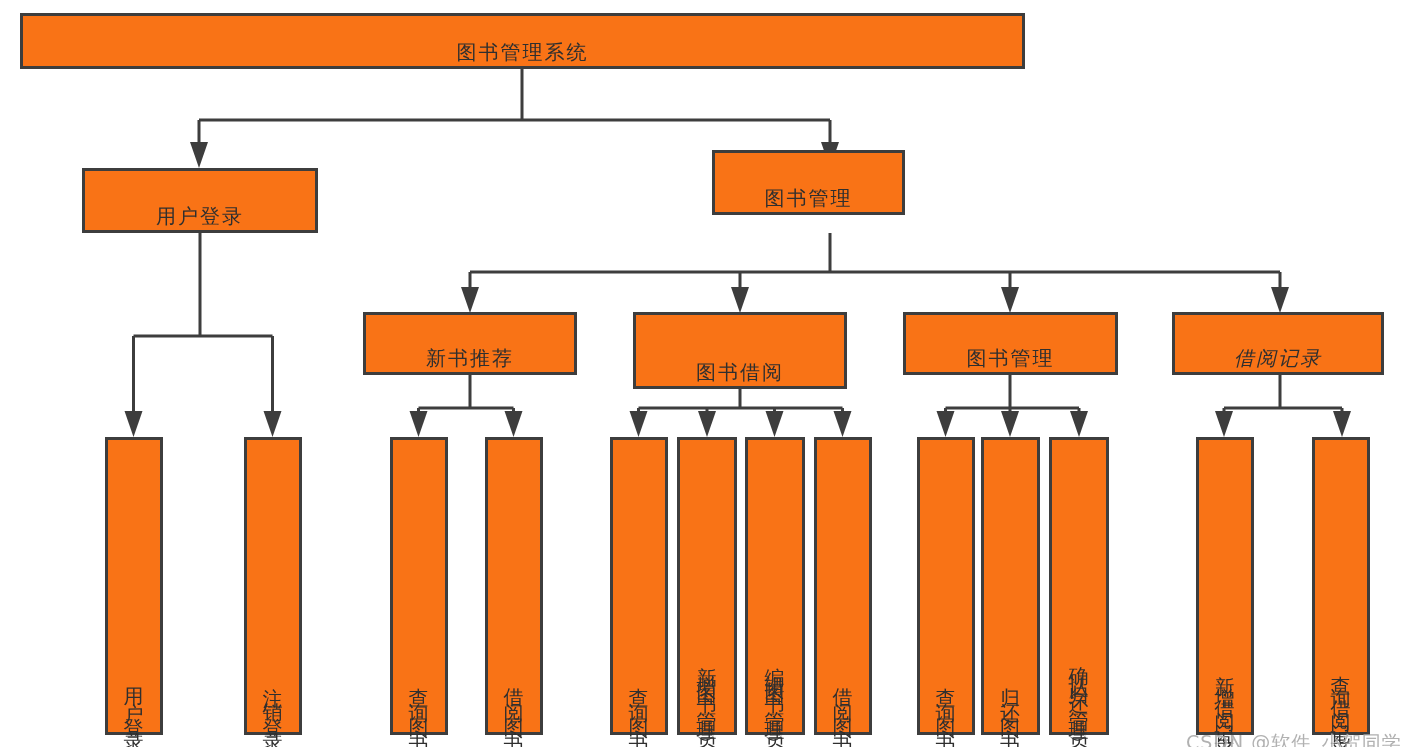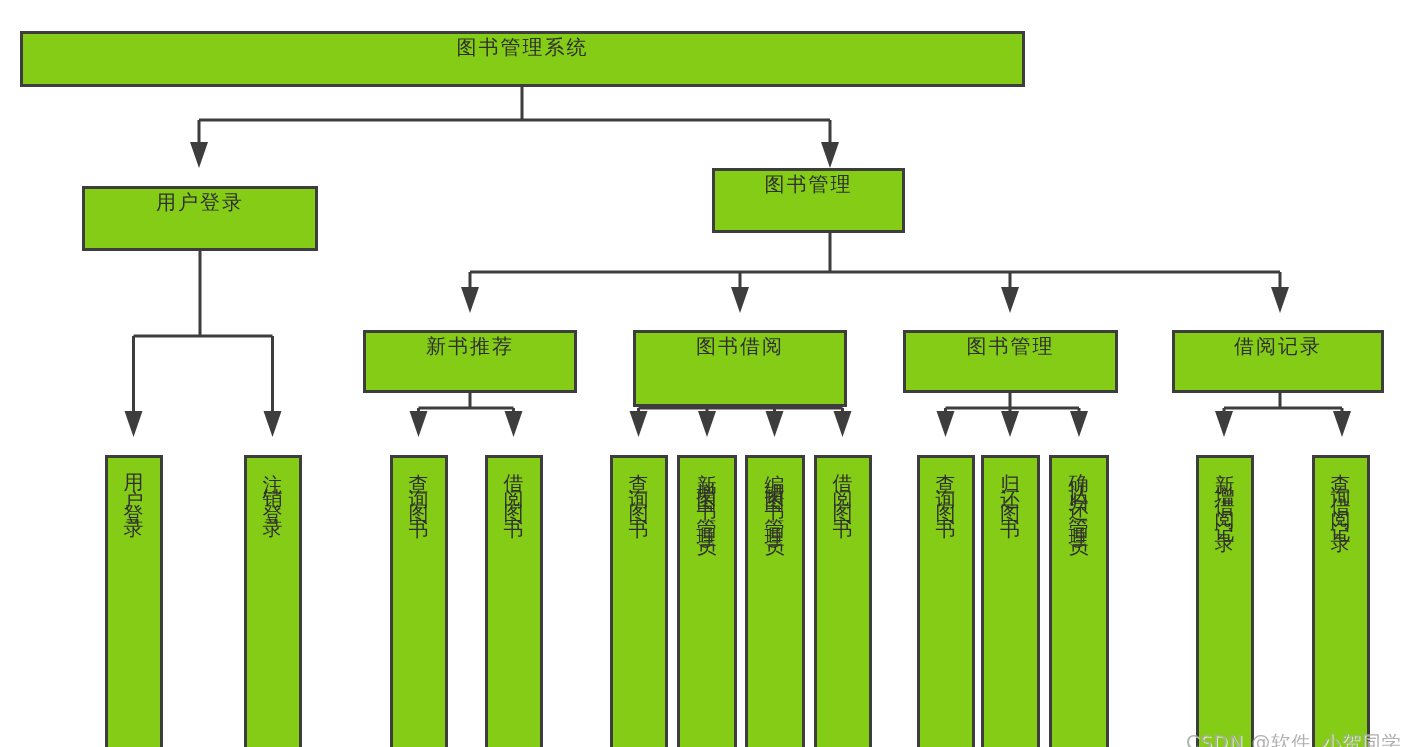--- a/index.html
+++ b/index.html
@@ -18,25 +18,24 @@
   }
   .connector-svg{
     position:absolute;left:0;top:0;width:1405px;height:747px;
     color:var(--line);
   }
   .connector-svg path{stroke:currentColor;stroke-width:3;fill:none;}
   .arrowhead{fill:currentColor;stroke:none;}
   .node{
     position:absolute;
     box-sizing:border-box;
-    background:#84cc16;
+    background:#f97316;
     border:3px solid var(--line);
-    display:flex;align-items:flex-start;justify-content:center;
+    display:flex;align-items:flex-end;justify-content:center;
     color:var(--text);
-    margin-top:18px;
   }
   .box-h{font-size:20px;letter-spacing:2px;}
   .box-v span{
     writing-mode:vertical-rl;
     text-orientation:mixed;
     font-size:20px;
     line-height:1;
     white-space:nowrap;
   }
   .sp4 span{letter-spacing:15px;}
@@ -102,21 +101,21 @@
 
   <div class="node box-h" style="left:363px;top:312px;width:214px;height:63px;">
     <span>新书推荐</span>
   </div>
   <div class="node box-h" style="left:633px;top:312px;width:214px;height:77px;">
     <span>图书借阅</span>
   </div>
   <div class="node box-h" style="left:903px;top:312px;width:215px;height:63px;">
     <span>图书管理</span>
   </div>
-  <div class="node box-h" style="left:1172px;top:312px;width:212px;height:63px;">
+  <div class="node box-h" style="left:1172px;top:312px;width:212px;height:63px;font-style:italic;">
     <span>借阅记录</span>
   </div>
 
   <div class="node box-v sp4" style="left:105px;top:437px;width:58px;height:298px;">
     <span>用户登录</span>
   </div>
   <div class="node box-v sp4" style="left:244px;top:437px;width:58px;height:298px;">
     <span>注销登录</span>
   </div>
 

